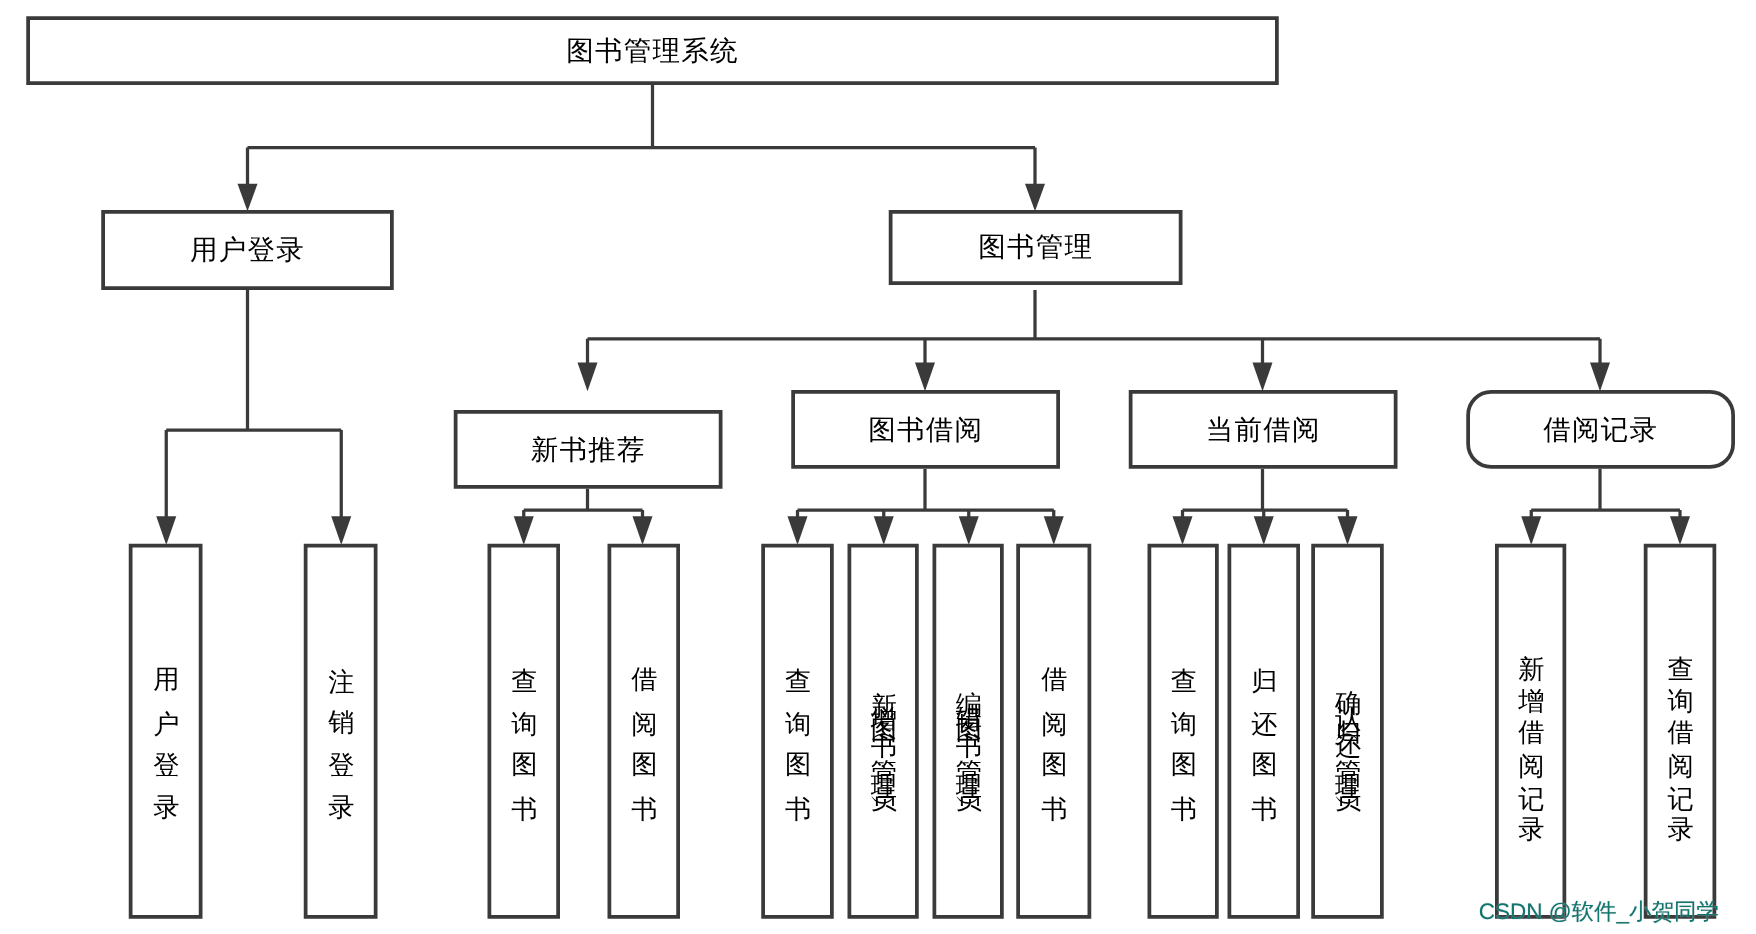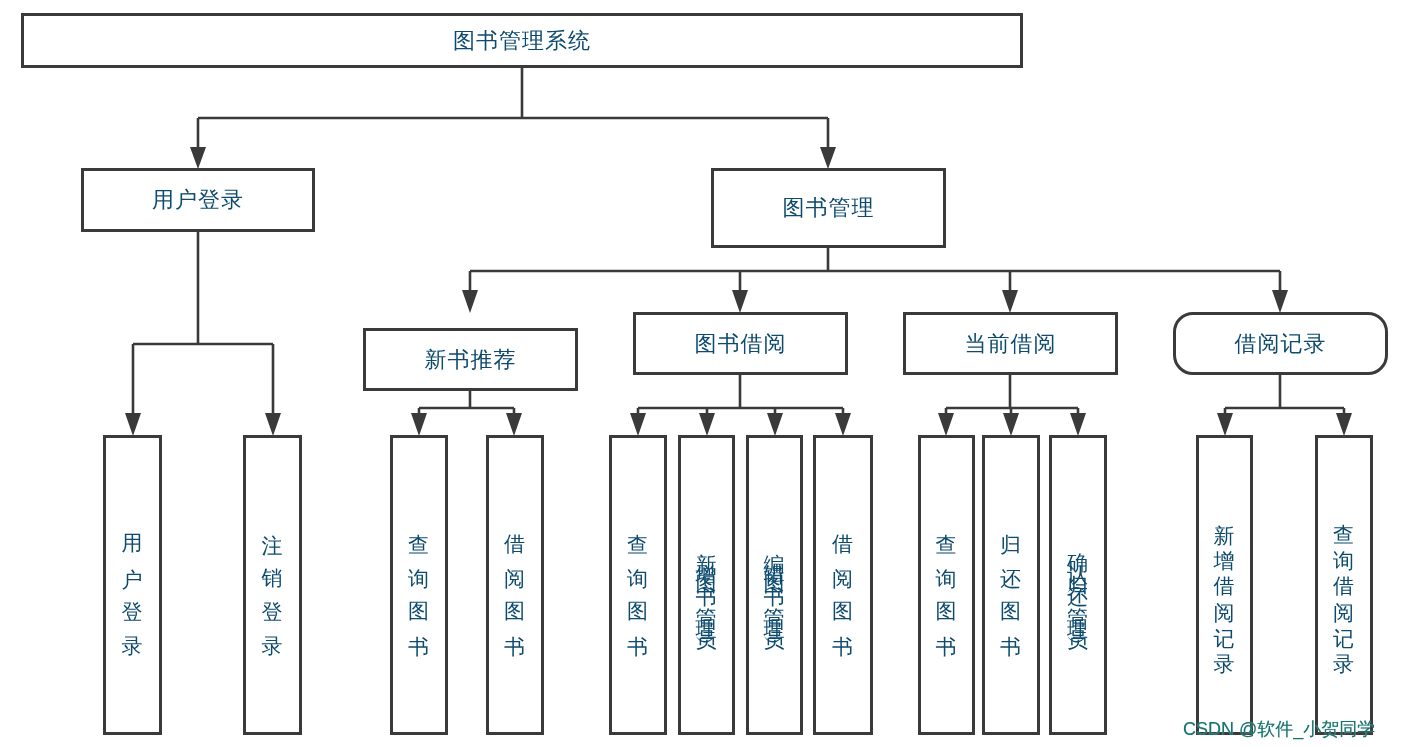--- a/index.html
+++ b/index.html
@@ -11,21 +11,21 @@
     overflow:hidden;
   }
   .node{
     position:absolute;
     background:#ffffff;
     border:3px solid #3a3a3a;
     box-sizing:border-box;
     display:flex;
     align-items:center;
     justify-content:center;
-    color:#0c4a6e;
+    color:#000000;
   }
   .h-node{font-size:22px;letter-spacing:1px;}
   .v-node{font-size:21px;}
   .v-node .v-label{
     writing-mode:vertical-rl;
     text-orientation:mixed;
     line-height:1;
     white-space:nowrap;
   }
   #wires{position:absolute;left:0;top:0;pointer-events:none;}
@@ -83,21 +83,21 @@
     <polygon points="1336,413 1352,413 1344,436"></polygon>
   </svg>
 
   <div class="node h-node" style="left:21px;top:13px;width:1002px;height:55px;">
     <span>图书管理系统</span>
   </div>
 
   <div class="node h-node" style="left:81px;top:168px;width:234px;height:64px;">
     <span>用户登录</span>
   </div>
-  <div class="node h-node" style="left:711px;top:168px;width:235px;height:80px;">
+  <div class="node h-node" style="left:711px;top:168px;width:235px;height:60px;">
     <span>图书管理</span>
   </div>
 
   <div class="node h-node" style="left:363px;top:312px;width:215px;height:63px;margin-top:16px;">
     <span>新书推荐</span>
   </div>
   <div class="node h-node" style="left:903px;top:312px;width:215px;height:63px;">
     <span>当前借阅</span>
   </div>
   <div class="node h-node" style="left:633px;top:312px;width:215px;height:63px;">

